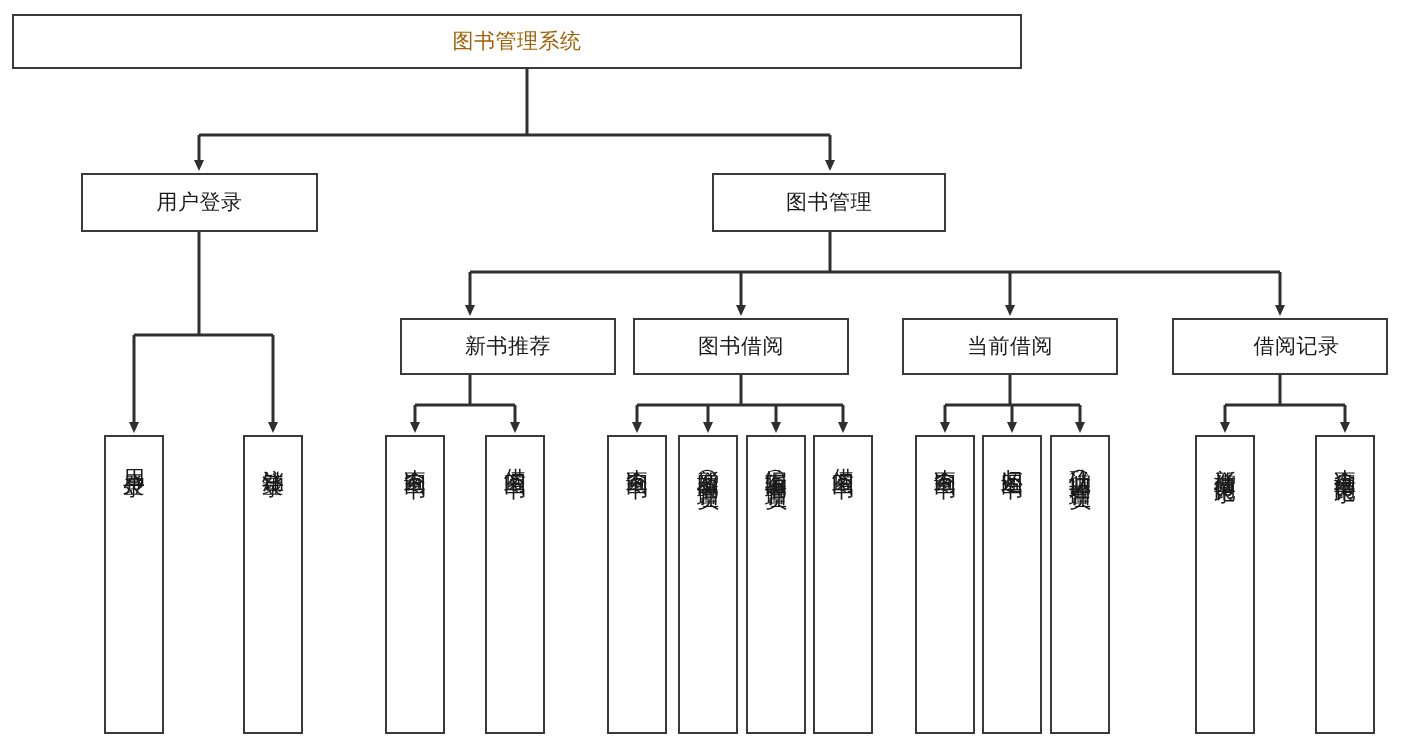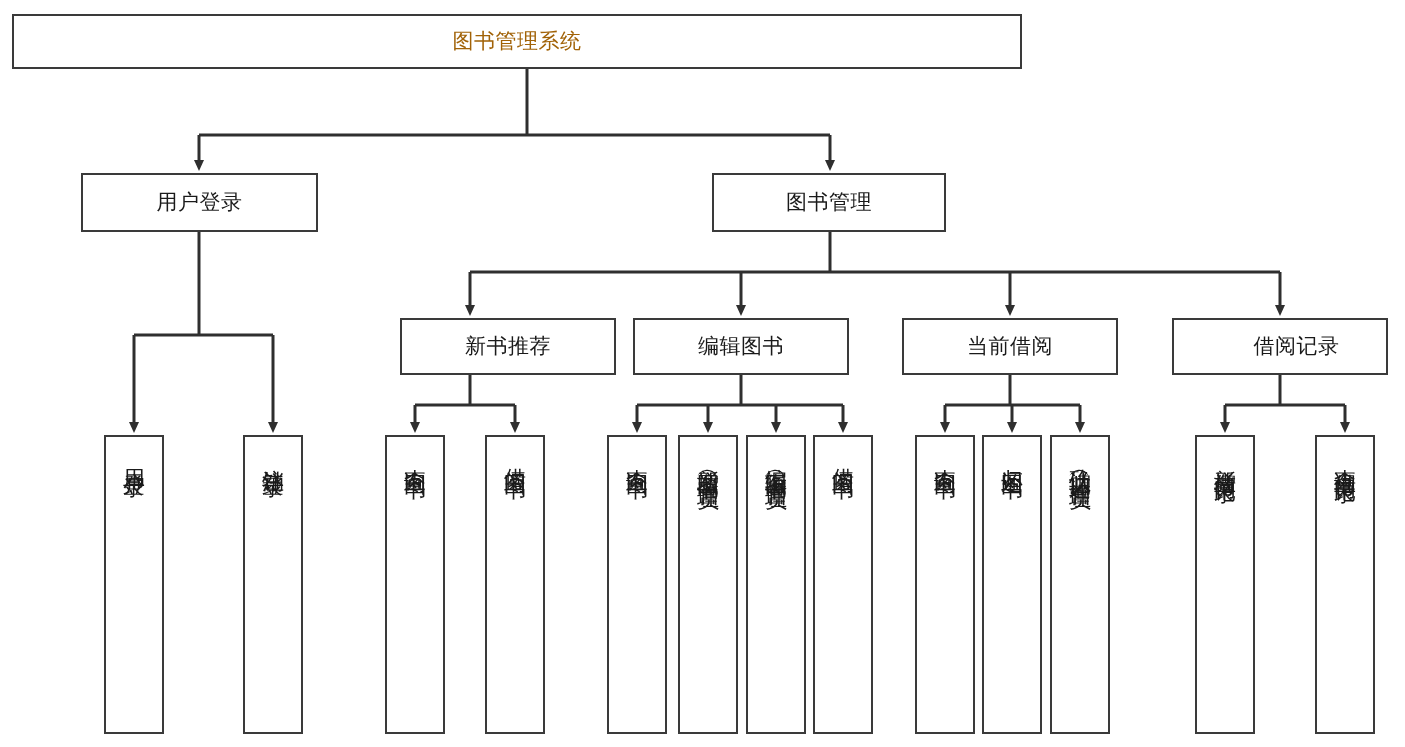--- a/index.html
+++ b/index.html
@@ -128,21 +128,21 @@
     <span class="node-label" style="color: rgb(26, 26, 26);">用户登录</span>
   </div>
   <div class="node-box" style="left: 712px; top: 173px; width: 234px; height: 59px; border-color: rgb(58, 58, 58); background: rgb(255, 255, 255);">
     <span class="node-label" style="color: rgb(26, 26, 26);">图书管理</span>
   </div>
 
   <div class="node-box" style="left: 362px; top: 318px; width: 216px; height: 57px; border-color: rgb(58, 58, 58); background: rgb(255, 255, 255); margin-left: 38px;">
     <span class="node-label" style="color: rgb(26, 26, 26);">新书推荐</span>
   </div>
   <div class="node-box" style="left: 633px; top: 318px; width: 216px; height: 57px; border-color: rgb(58, 58, 58); background: rgb(255, 255, 255);">
-    <span class="node-label" style="color: rgb(26, 26, 26);">编辑图书</span>
+    <span class="node-label" style="color: rgb(26, 26, 26);">图书借阅</span>
   </div>
   <div class="node-box" style="left: 902px; top: 318px; width: 216px; height: 57px; border-color: rgb(58, 58, 58); background: rgb(255, 255, 255);">
     <span class="node-label" style="color: rgb(26, 26, 26);">当前借阅</span>
   </div>
   <div class="node-box" style="left: 1172px; top: 318px; width: 216px; height: 57px; border-color: rgb(58, 58, 58); background: rgb(255, 255, 255); padding-left: 33px;">
     <span class="node-label" style="color: rgb(26, 26, 26);">借阅记录</span>
   </div>
 
   <div class="node-box vertical" style="left: 104px; top: 435px; width: 60px; height: 299px; border-color: rgb(58, 58, 58); background: rgb(255, 255, 255);">
     <span class="node-label" style="color: rgb(26, 26, 26);">用户登录</span>

